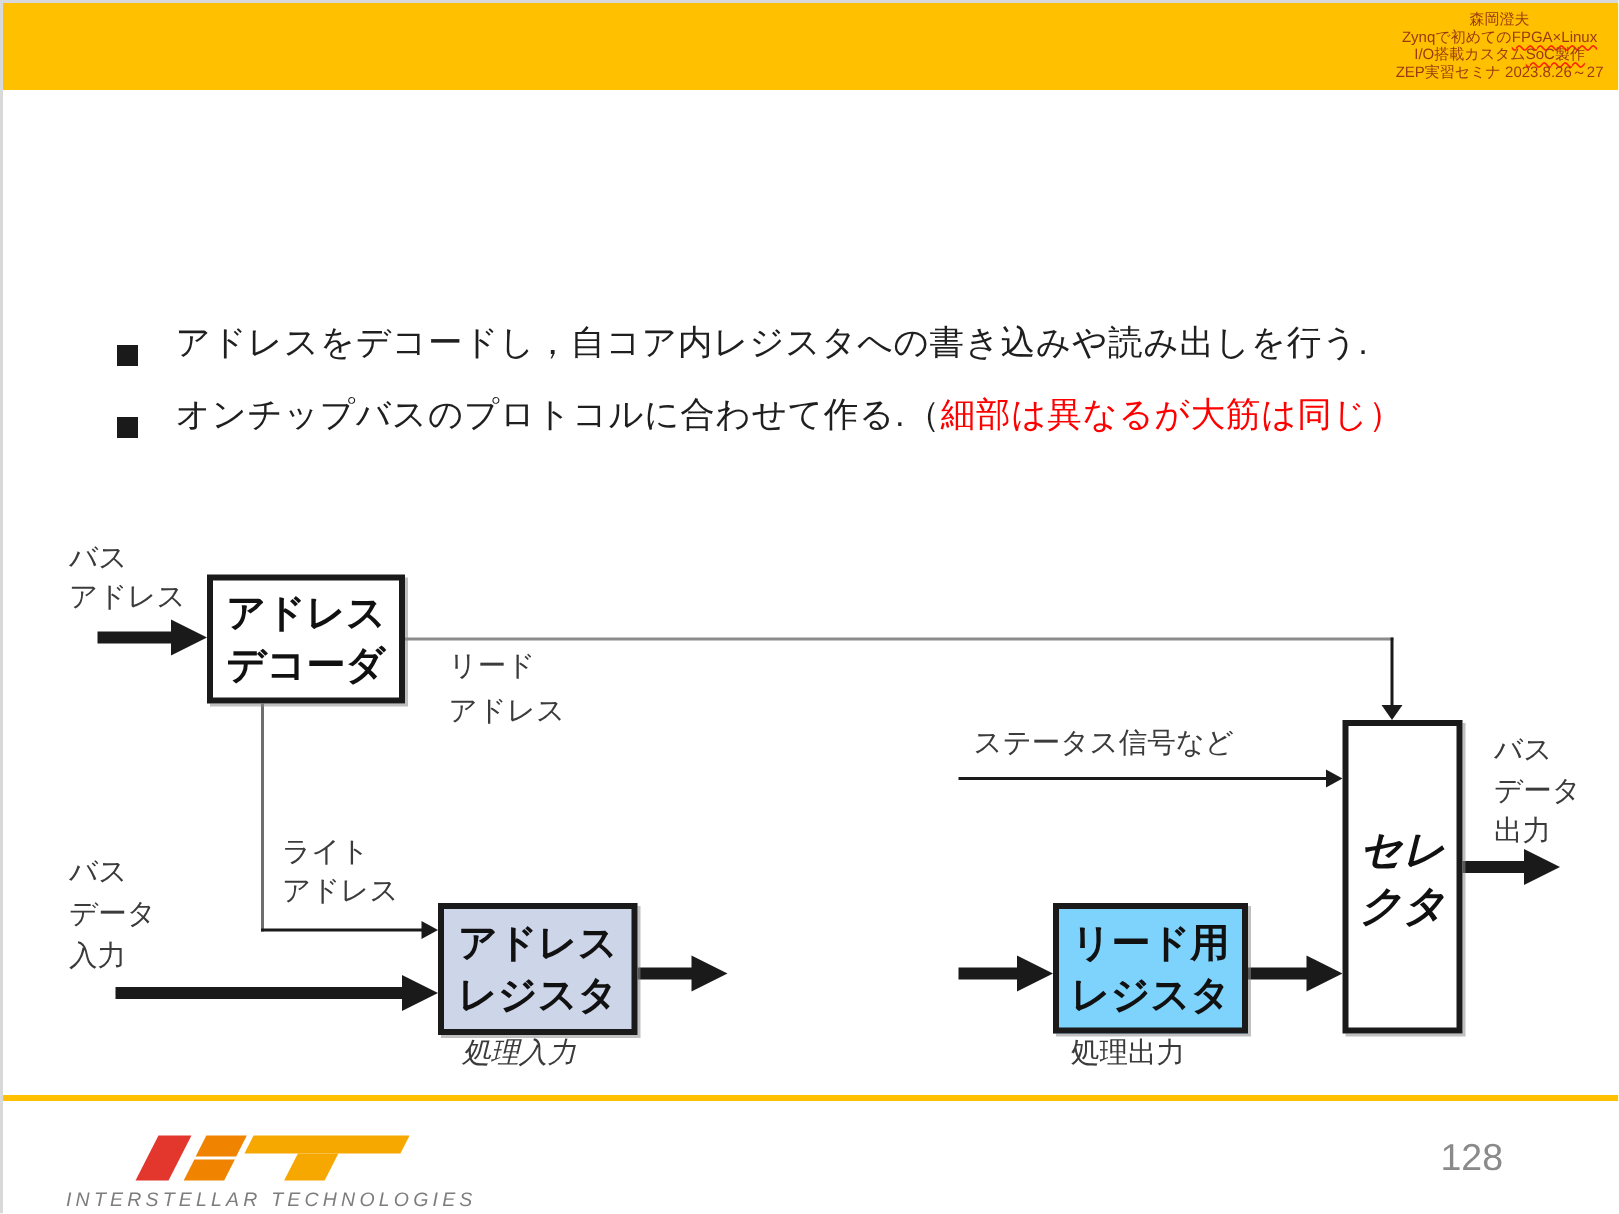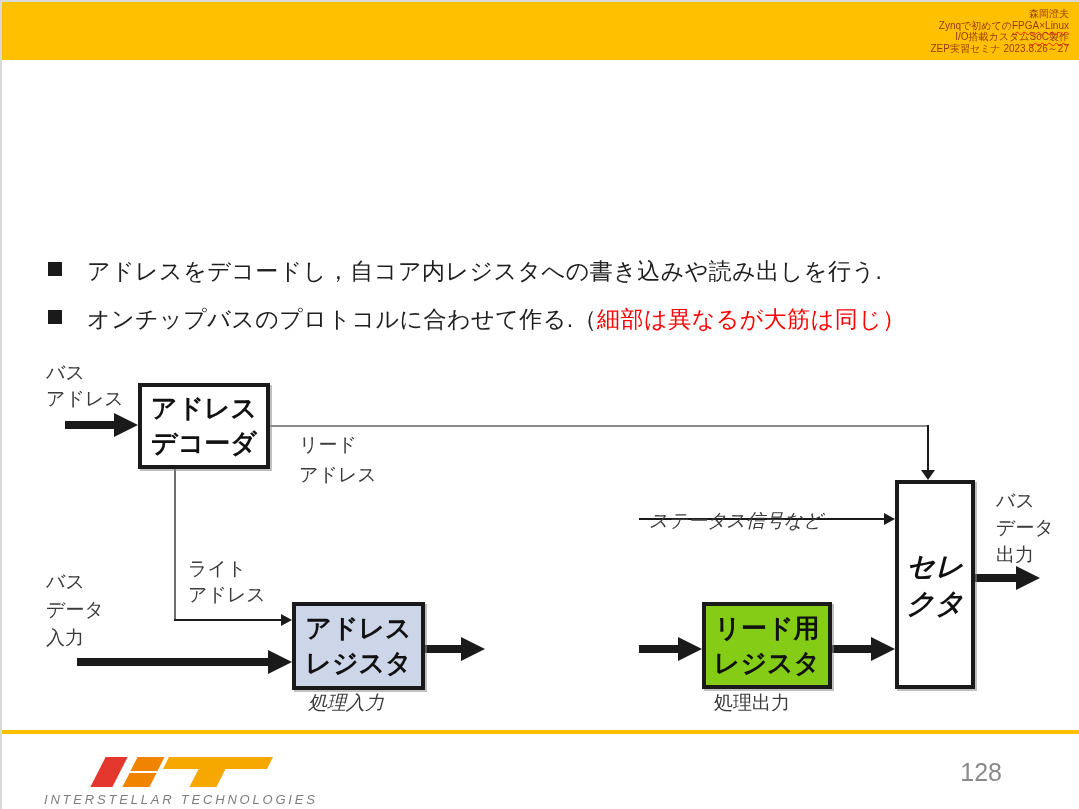--- a/index.html
+++ b/index.html
@@ -4,51 +4,51 @@
 <style>
   * { margin:0; padding:0; box-sizing:border-box; }
   html,body { background:#ffffff; }
   body { font-family:"Liberation Sans","DejaVu Sans",sans-serif; }
   .slide {
     position:relative; width:1079px; height:809px; background:#ffffff;
     border-top:2px solid #d9d9d9; border-left:2px solid #d9d9d9; overflow:hidden;
   }
   
   .top-bar { position:absolute; left:0; top:0; width:1077px; height:58px; background:#FFC000; }
-  .credits { position:absolute; right:10px; top:6px; text-align:right; color:#9B3A10;
+  .credits { position:absolute; right:10px; top:6px; text-align:center; color:#9B3A10;
              font-size:10px; line-height:11.5px; white-space:nowrap; }
   .credits .wavy { text-decoration:underline wavy #FF2400; text-decoration-thickness:1px; text-underline-offset:2px; }
   
   .title { position:absolute; left:92px; top:82px; font-size:49px; font-weight:700;
            color:#1f1f1f; letter-spacing:1px; white-space:nowrap; }
-  .bullet-row { position:absolute; left:46px; display:flex; align-items:flex-start; white-space:nowrap;margin-top:43px; }
+  .bullet-row { position:absolute; left:76px; display:flex; align-items:flex-end; white-space:nowrap; }
   .bullet-row.b1 { top:211px; }
   .bullet-row.b2 { top:259px; }
   .bullet-marker { width:14px; height:14px; background:#1a1a1a; margin-top:6px; margin-right:25px; flex:0 0 auto; }
   .bullet-text { font-size:23px; color:#1f1f1f; letter-spacing:.5px; }
   .bullet-text .red { color:#FF0000; }
   
   .diagram { position:absolute; left:0; top:0; width:1079px; height:809px; }
   .dbox { position:absolute; border:4px solid #1a1a1a; background:#fff; color:#111;
           display:flex; flex-direction:column; justify-content:center; align-items:center;
           font-weight:700; box-shadow:2px 2px 0 rgba(140,140,140,.55); }
   .dbox .bl { font-size:26px; line-height:35px; white-space:nowrap; }
   .box-decoder  { left:136px; top:381px; width:132px; height:86px; }
   .box-writereg { left:290px; top:600px; width:133px; height:88px; background:#CDD5E8; }
   .box-proc     { left:483px; top:485px; width:154px; height:205px; background:#FFFFCC; border-width:3px;
                   align-items:flex-start; padding-left:15px; }
-  .box-readreg  { left:700px; top:600px; width:130px; height:87px; background:#84cc16; }
+  .box-readreg  { left:700px; top:600px; width:130px; height:87px; background:#7dd3fc; }
   .box-selector { left:893px; top:478px; width:80px; height:209px;font-style:italic; }
   .box-selector .bl { font-size:28px; line-height:37px; }
   .dlabel { position:absolute; color:#3b3b3b; font-size:19px; line-height:26px; white-space:nowrap; }
   .lbl-bus-address  { left:44px;  top:358px; }
   .lbl-read-address { left:297px; top:428px; line-height:30px; }
   .lbl-write-address{ left:186px; top:554px; }
   .lbl-bus-data-in  { left:44px;  top:566px; line-height:28px; }
-  .lbl-status       { left:647px; top:506px;font-style:italic; }
+  .lbl-status       { left:647px; top:481px; }
   .lbl-bus-data-out { left:994px; top:485px; line-height:27px; }
   .lbl-proc-in      { left:306px; top:688px;font-style:italic; }
   .lbl-proc-out     { left:712px; top:688px; }
   
   .tline { position:absolute; background:#1a1a1a; }
   .line-read-h   { left:268px; top:423px; width:659px; height:2px; background:#8C8C8C; }
   .line-sel-v    { left:925px; top:423px; width:2px;  height:45px; }
   .line-status-h { left:637px; top:516px; width:247px; height:2px; }
   .line-write-v  { left:172px; top:467px; width:2px;  height:152px; background:#6e6e6e; }
   .line-write-h  { left:172px; top:617px; width:108px; height:2px; }

